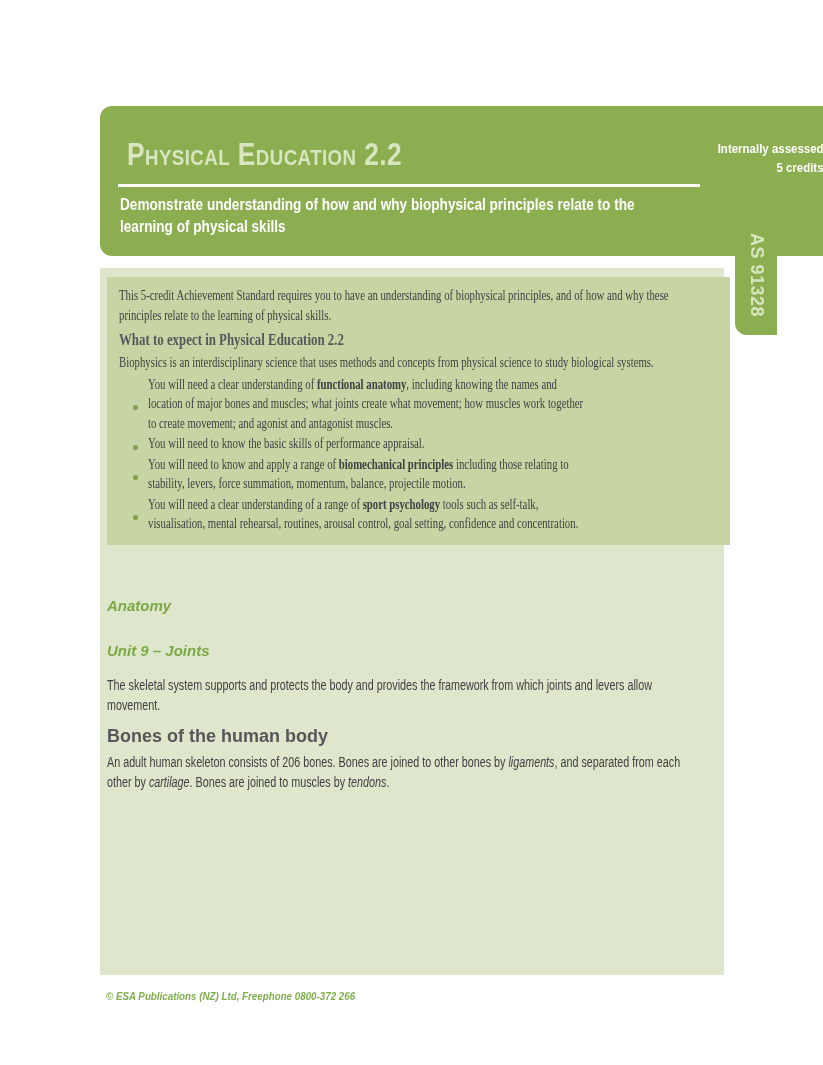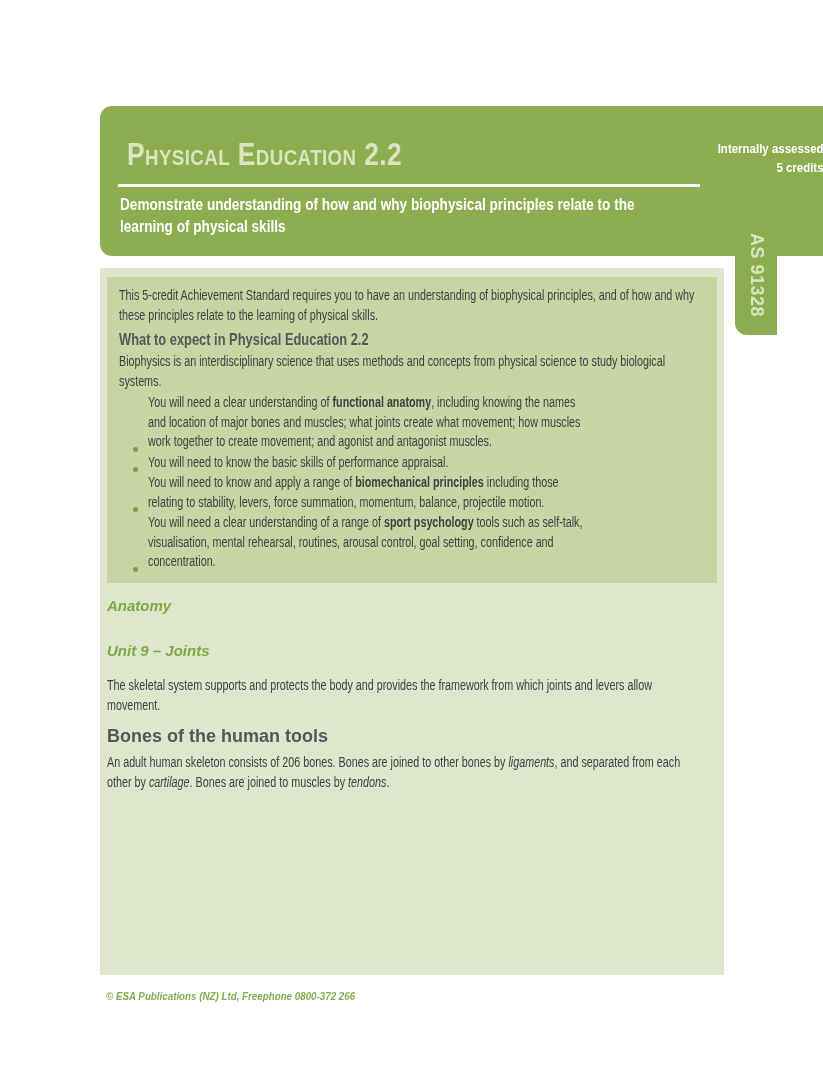--- a/index.html
+++ b/index.html
@@ -74,37 +74,38 @@
     width: 624px; height: 707px;
     background: var(--panel-green);
     border-radius: 2px;
   }
 
   
   .intro-box {
     position: absolute; left: 107px; top: 277px;
     width: 587px;
     background: var(--box-green);
-    padding: 9px 11px 10px 12px;
+    padding: 9px 24px 10px 12px;
+    font-family: Liberation Serif, serif;
   }
   .body {
     color: var(--body-text);
     font-size: 13.8px; line-height: 19.5px;
     margin: 0;
   }
   .w-box  { width: 753px; }
   .w-main { width: 769px; }
   .box-heading {
     color: var(--heading-gray);
     font-size: 16.5px; font-weight: bold;
     margin: 5px 0 3px 0;
     white-space: nowrap;
   }
   .bullets { margin-top: 2px; }
-  .bullet { display: flex; align-items: flex-end; margin-bottom: 1px; }
+  .bullet { display: flex; align-items: center; margin-bottom: 1px; }
   .dot {
     flex: none;
     width: 5px; height: 5px; border-radius: 50%;
     background: var(--bullet-green);
     margin: 7px 10px 0 14px;
   }
   .bullet-text { width: 715px; }
   .b { font-weight: bold; }
   .i { font-style: italic; }
 
@@ -185,20 +186,20 @@
           <span>You will need a clear understanding of a range of </span><span class="b">sport psychology</span><span> tools such as self-talk, visualisation, mental rehearsal, routines, arousal control, goal setting, confidence and concentration.</span>
         </div>
       </div>
     </div>
   </div>
 
   <h2 class="green-heading h-anatomy">Anatomy</h2>
   <h2 class="green-heading h-unit">Unit 9 – Joints</h2>
   <p class="body cond w-main p-skeletal">The skeletal system supports and protects the body and provides the framework from which joints and levers allow movement.</p>
 
-  <h3 class="gray-heading">Bones of the human tools</h3>
+  <h3 class="gray-heading">Bones of the human body</h3>
   <p class="body cond w-main p-bones">
     <span>An adult human skeleton consists of 206 bones. Bones are joined to other bones by </span><span class="i">ligaments</span><span>, and separated from each other by </span><span class="i">cartilage</span><span>. Bones are joined to muscles by </span><span class="i">tendons</span><span>.</span>
   </p>
 
   <div class="footer cond85">© ESA Publications (NZ) Ltd, Freephone 0800-372 266</div>
 
 </div>
 
 </body></html>

